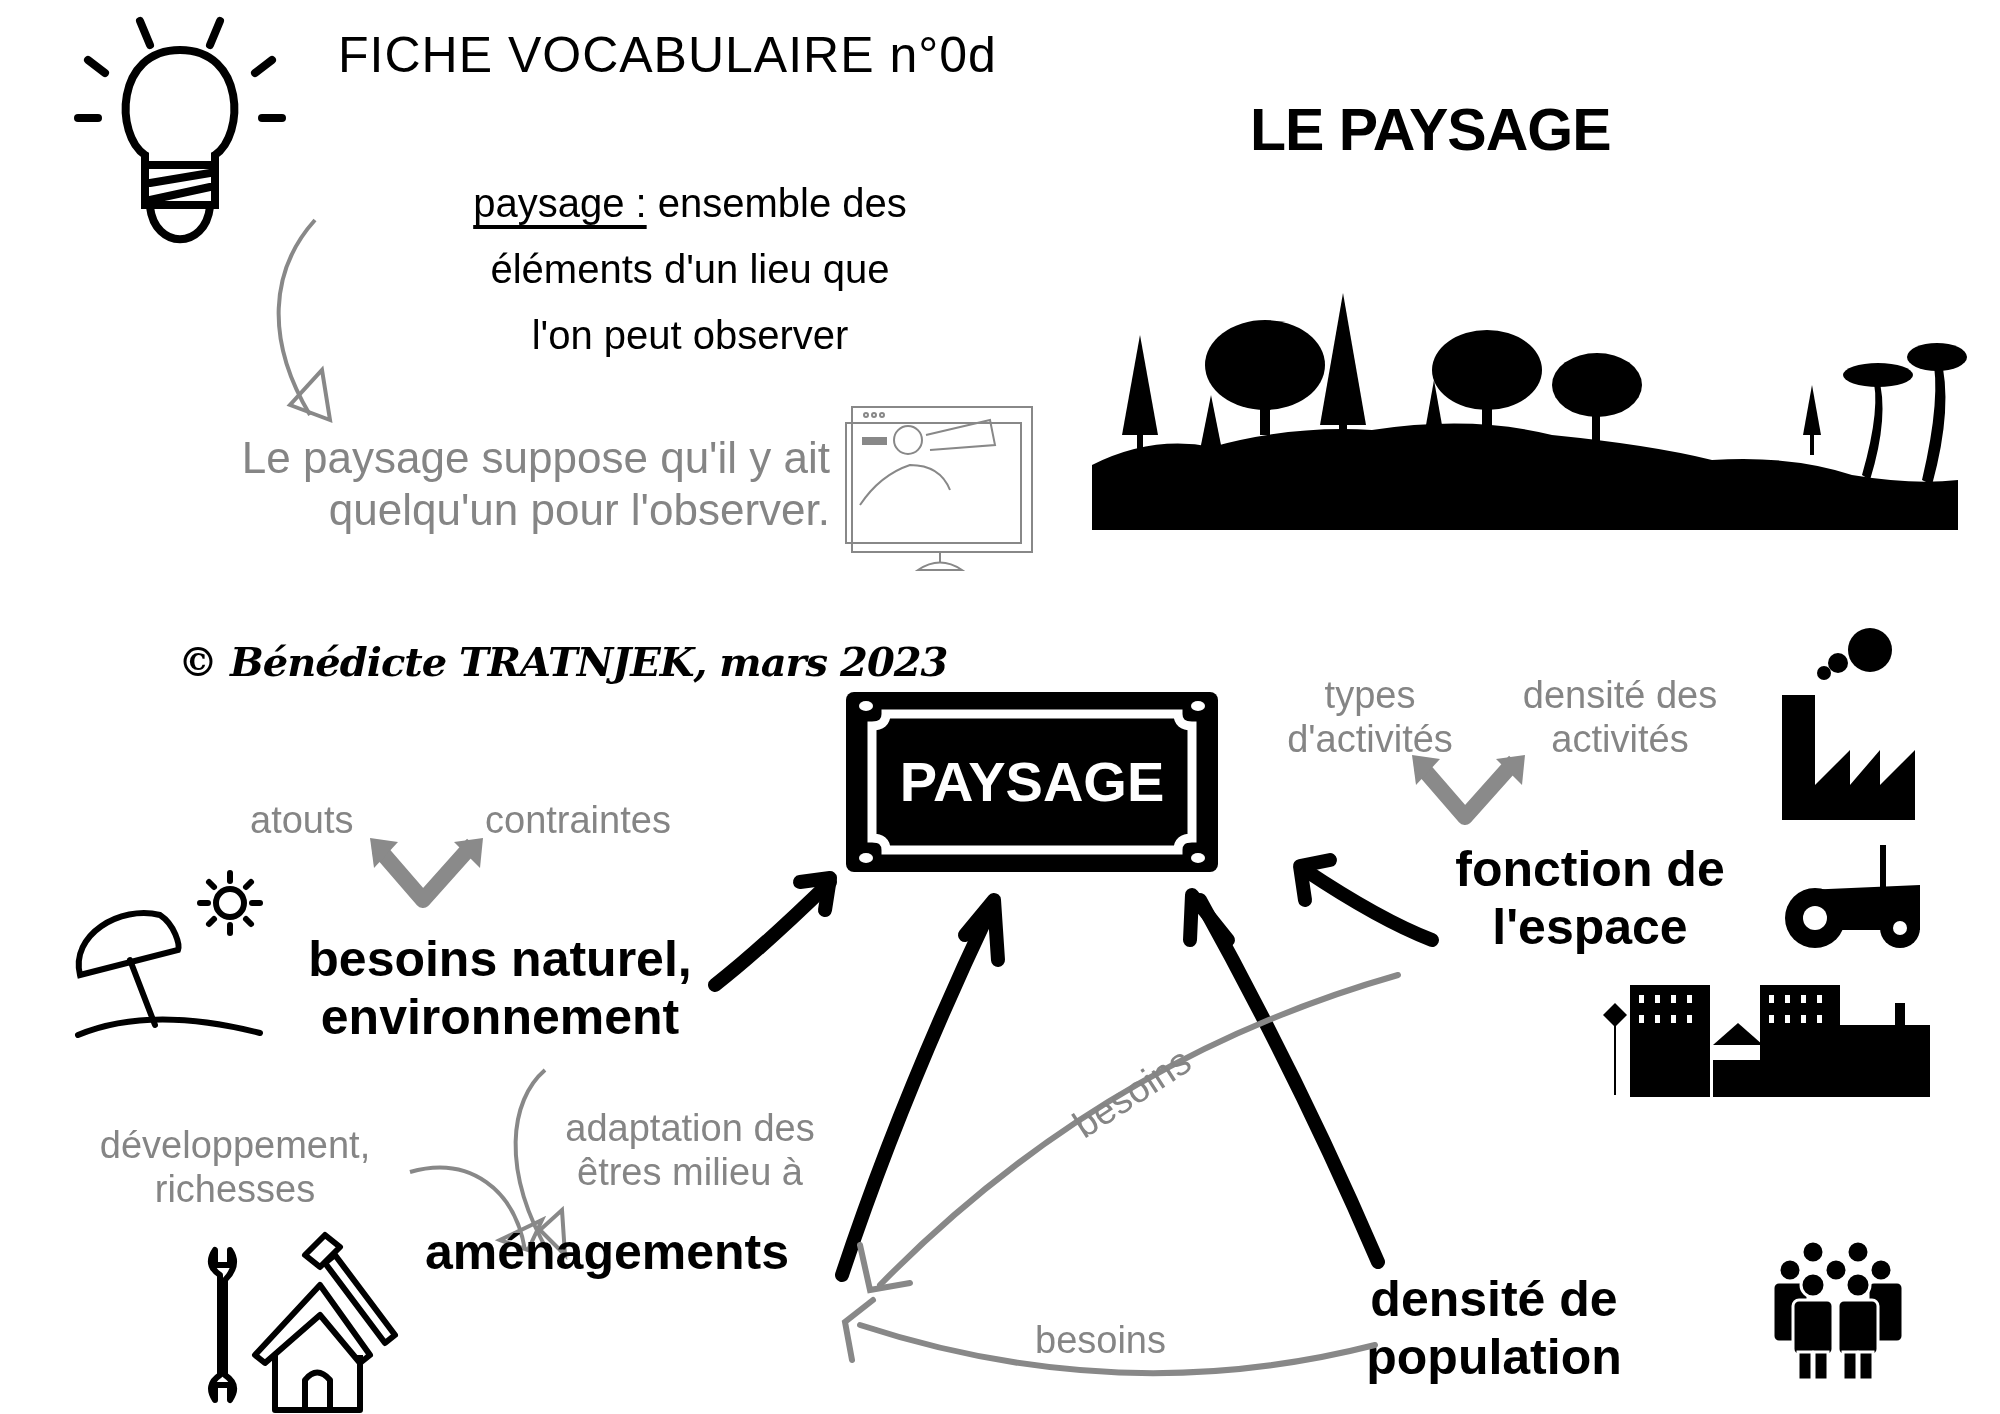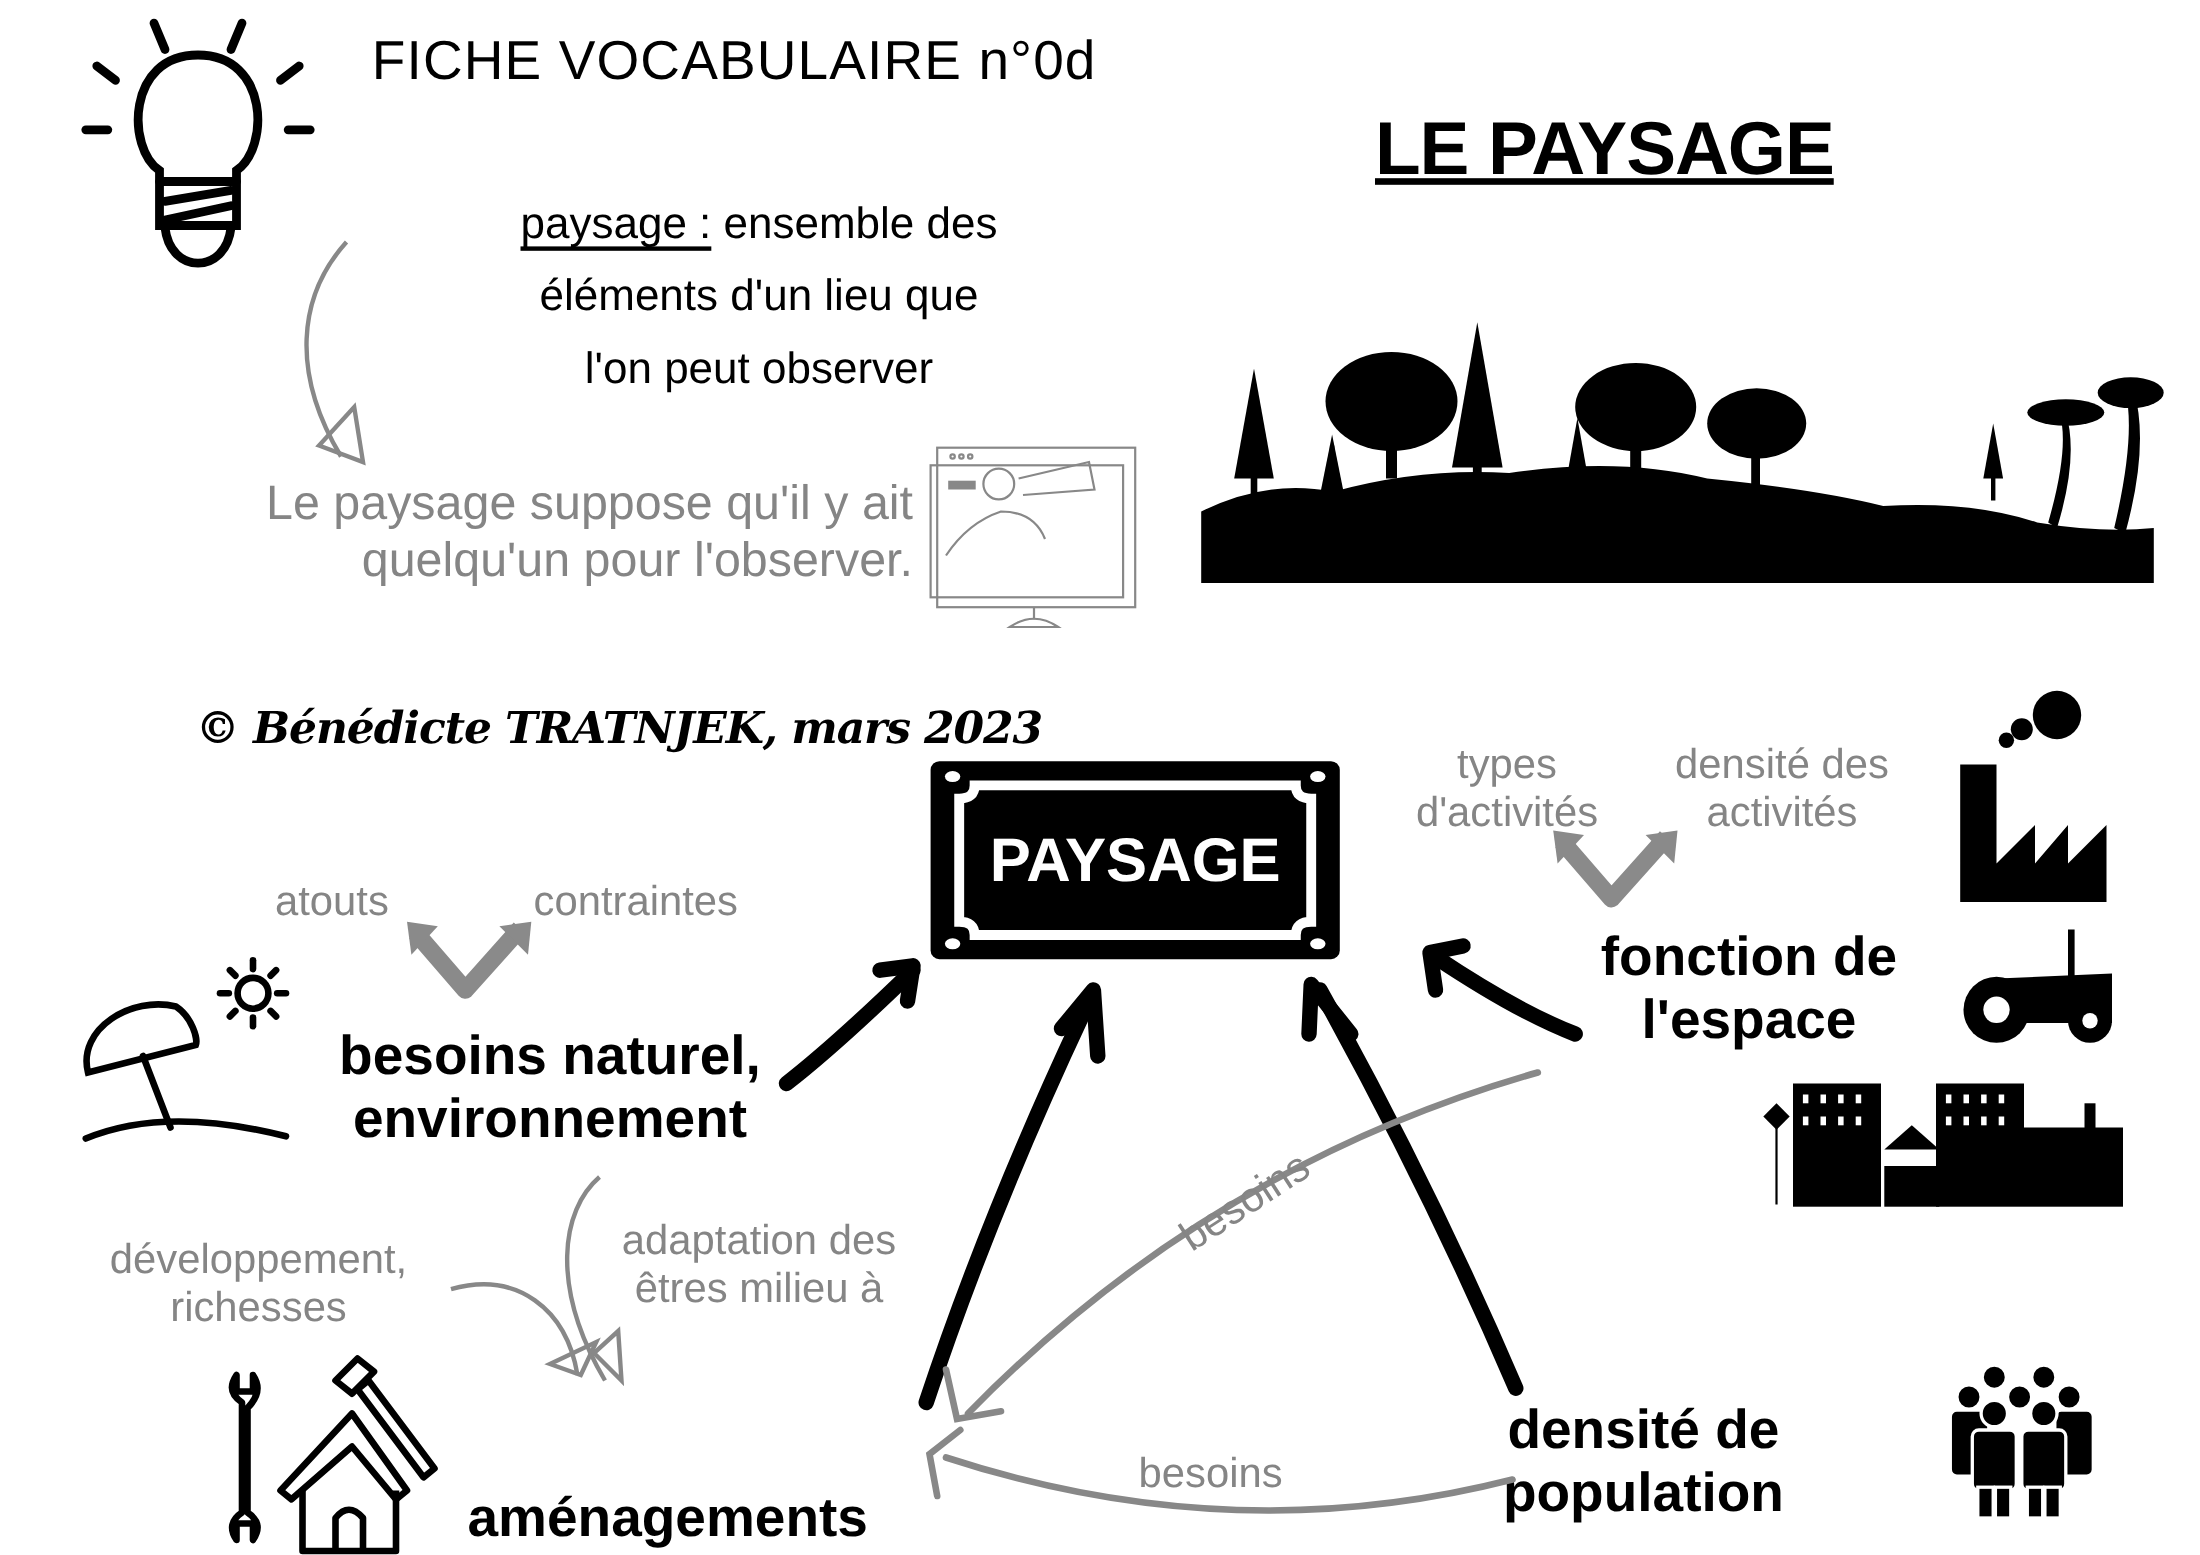--- a/index.html
+++ b/index.html
@@ -3,21 +3,21 @@
 <meta charset="utf-8">
 <style>
   html, body { margin:0; padding:0; background:#ffffff; }
   body { width:2000px; height:1414px; position:relative; overflow:hidden;
          font-family:"Liberation Sans", "DejaVu Sans", sans-serif; color:#000; }
   .abs { position:absolute; }
   .txt { position:absolute; white-space:nowrap; }
   .grey { color:#858585; }
   svg { position:absolute; overflow:visible; }
   #fiche { left:338px; top:26px; font-size:50px; letter-spacing:1px; font-weight:normal; }
-  #bigtitle { left:1250px; top:96px; font-size:68px; font-weight:bold; letter-spacing:-1px;text-decoration:underline; }
+  #bigtitle { left:1250px; top:96px; font-size:59px; font-weight:bold; letter-spacing:-1px; }
   #definition { left:340px; top:170px; width:700px; font-size:40px; line-height:66px; text-align:center; }
   #definition .term { text-decoration:underline; text-underline-offset:8px; }
   #observer { left:150px; top:432px; width:680px; font-size:44px; line-height:52px; text-align:right; }
   #copyright { left:178px; top:638px; font-size:40px; font-weight:bold; font-style:italic;
                font-family:"DejaVu Serif", serif; letter-spacing:-1px; }
   #sign { left:846px; top:692px; width:372px; height:180px; background:#000; border-radius:8px; }
   #sign-text { left:0; top:0; width:372px; height:180px; line-height:180px; color:#fff;
                font-size:56px; font-weight:bold; text-align:center; position:absolute; }
   .label-big { font-size:50px; font-weight:bold; line-height:58px; text-align:center; }
   .label-grey { font-size:38px; line-height:44px; text-align:center; }
@@ -231,21 +231,21 @@
   <g stroke="#000" stroke-width="6" fill="none" stroke-linejoin="round">
     <path d="M15 50 Q0 40 10 25 L10 40 L25 40 L25 25 Q35 40 20 55 L20 150 Q35 160 25 175 L25 160 L10 160 L10 175 Q0 160 15 150 Z"></path>
     <polygon points="50,130 115,60 165,130 155,138 115,90 60,138"></polygon>
     <path d="M70 130 L70 185 L155 185 L155 130"></path>
     <path d="M100 185 L100 155 Q112 140 125 155 L125 185"></path>
     <polygon points="100,30 120,10 135,22 115,42"></polygon>
     <polygon points="120,38 130,30 190,110 180,118"></polygon>
   </g>
 </svg>
 
-<div class="txt label-big" style="left:425px;top:1350px">aménagements</div>
+<div class="txt label-big" style="left:425px;top:1223px">aménagements</div>
 
 <div class="txt label-big" style="left:1344px;top:1270px;width:300px">
   <div>densité de</div>
   <div>population</div>
 </div>
 
 <svg style="left:1768px;top:1240px" width="140" height="140" viewBox="0 0 140 140">
   <g fill="#000" stroke="#fff" stroke-width="3">
     <circle cx="45" cy="12" r="11"></circle>
       <circle cx="90" cy="12" r="11"></circle>

